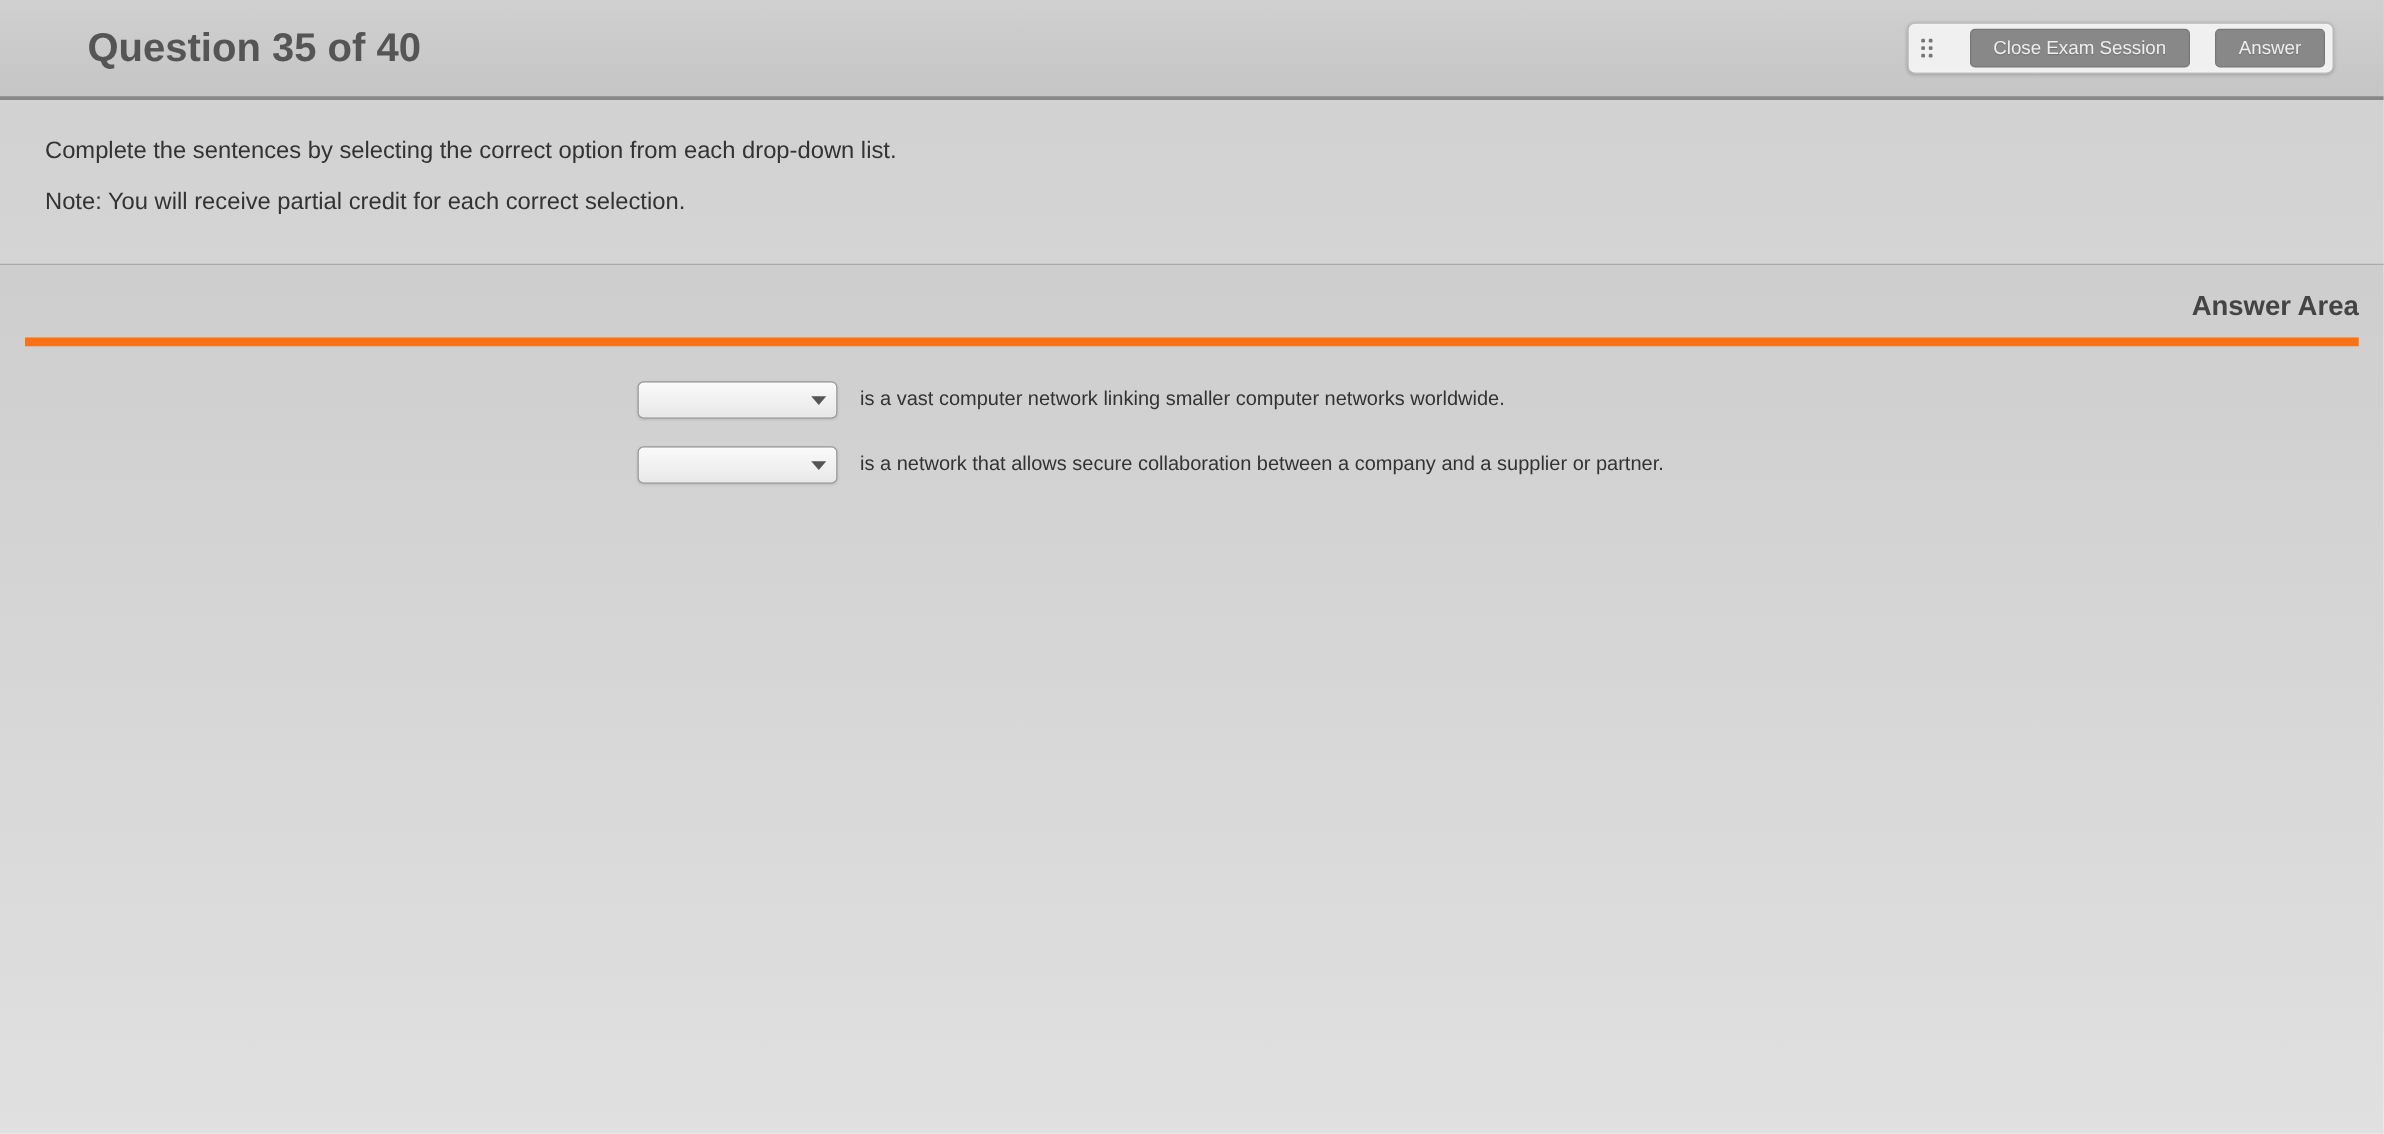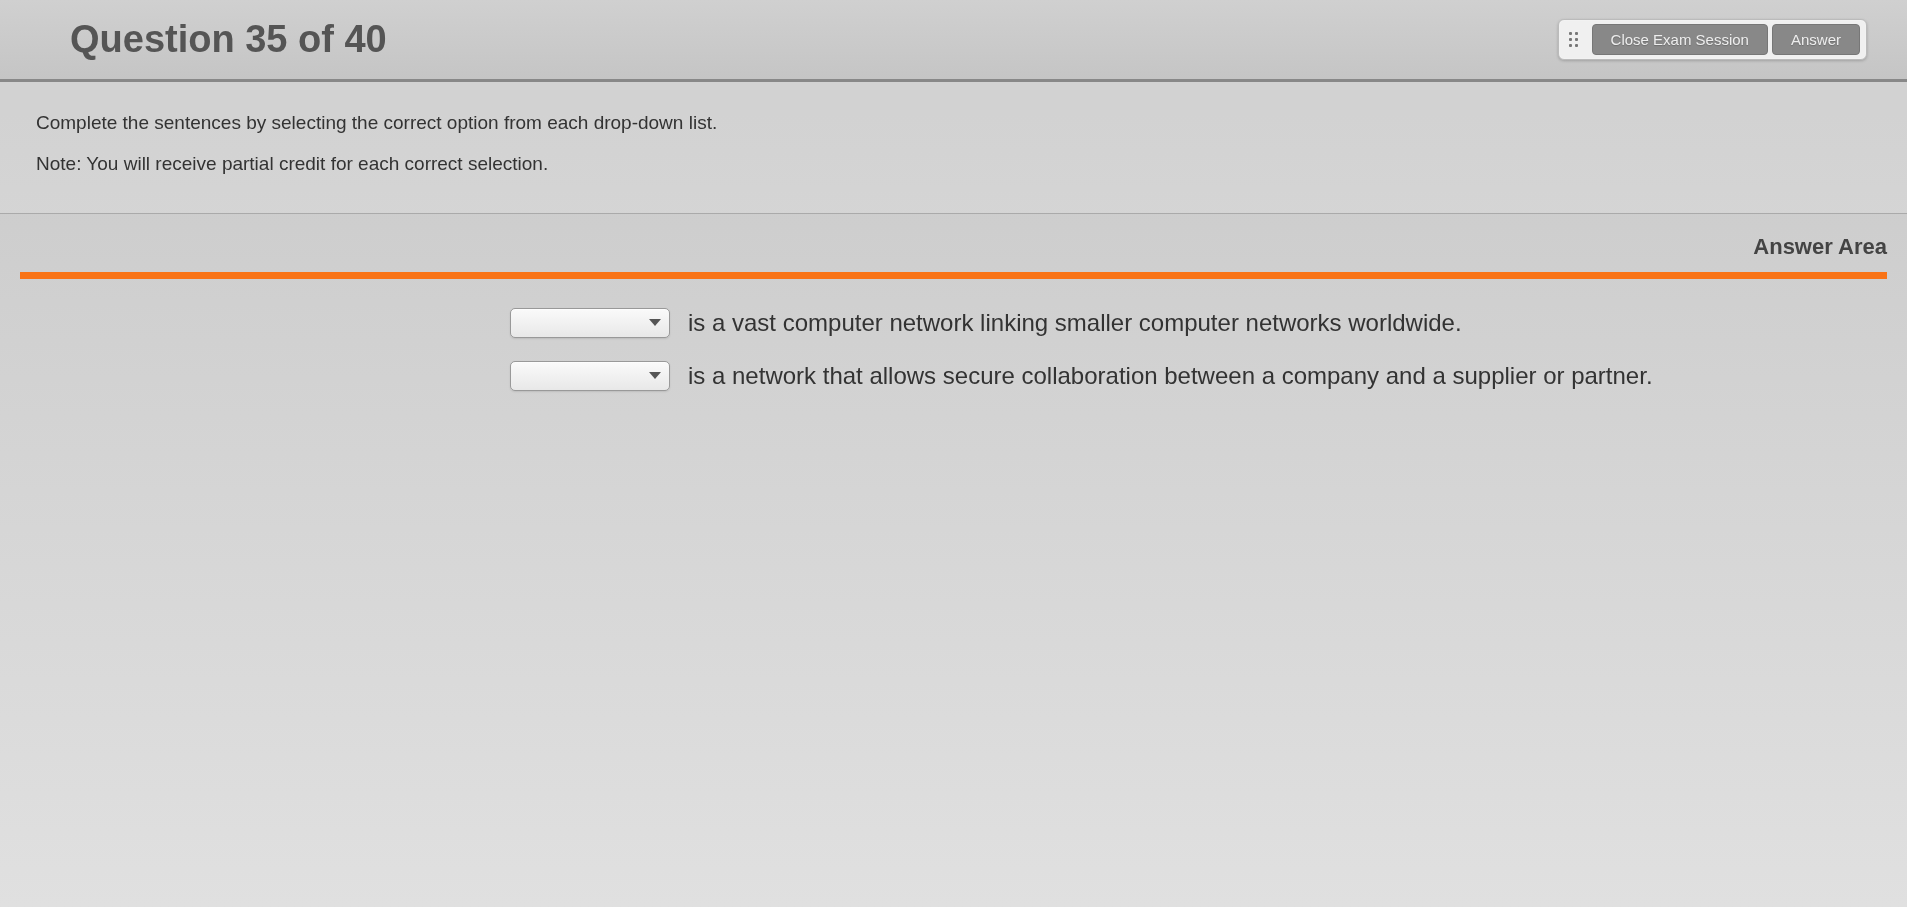--- a/index.html
+++ b/index.html
@@ -16,32 +16,33 @@
     }
     .header {
       display: flex;
       justify-content: space-between;
       align-items: center;
       padding: 18px 40px 18px 70px;
       border-bottom: 3px solid #888;
       background: linear-gradient(to bottom, #d0d0d0, #c5c5c5);
     }
     .question-title {
-      font-size: 38px;
+      font-size: 32px;
       font-weight: bold;
       color: #555;
     }
     .toolbar {
       display: flex;
       align-items: center;
       background: #f0f0f0;
       border: 1px solid #bbb;
       border-radius: 6px;
       padding: 4px 6px;
       box-shadow: 0 1px 3px rgba(0,0,0,0.2), inset 0 0 2px rgba(255,255,255,0.6);
+      gap: 16px;
     }
     .grip {
       display: grid;
       grid-template-columns: repeat(2, 3px);
       grid-template-rows: repeat(3, 3px);
       gap: 3px;
       margin-right: 10px;
       margin-left: 4px;
     }
     .grip-dot {
@@ -107,21 +108,21 @@
       box-shadow: inset 0 1px 1px rgba(255,255,255,0.6), 0 1px 2px rgba(0,0,0,0.1);
     }
     .dropdown .caret {
       width: 0;
       height: 0;
       border-left: 6px solid transparent;
       border-right: 6px solid transparent;
       border-top: 7px solid #555;
     }
     .sentence-text {
-      font-size: 24px;
+      font-size: 16px;
       color: #333;
       margin-left: 18px;
       line-height: 1.3;
     }
   </style>
 </head>
 <body>
 
 <div class="header">
   <div class="question-title">Question 35 of 40</div>

